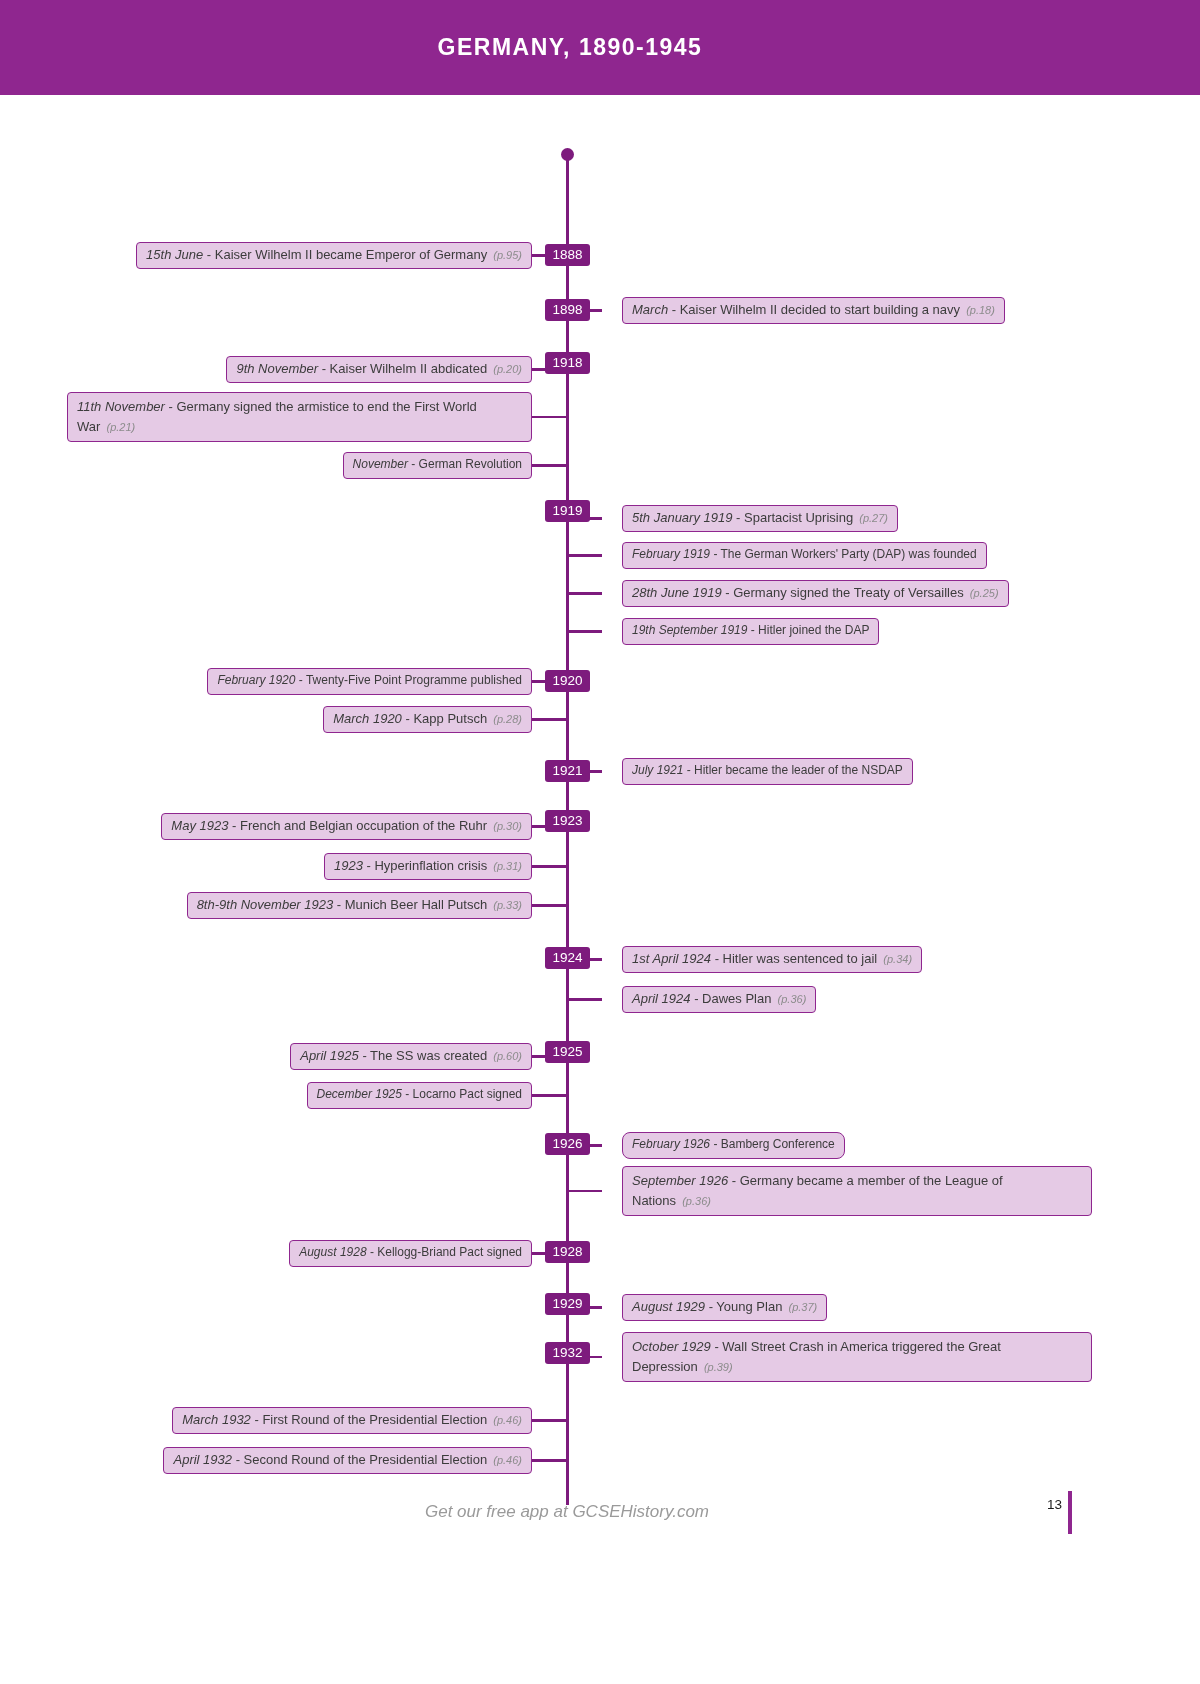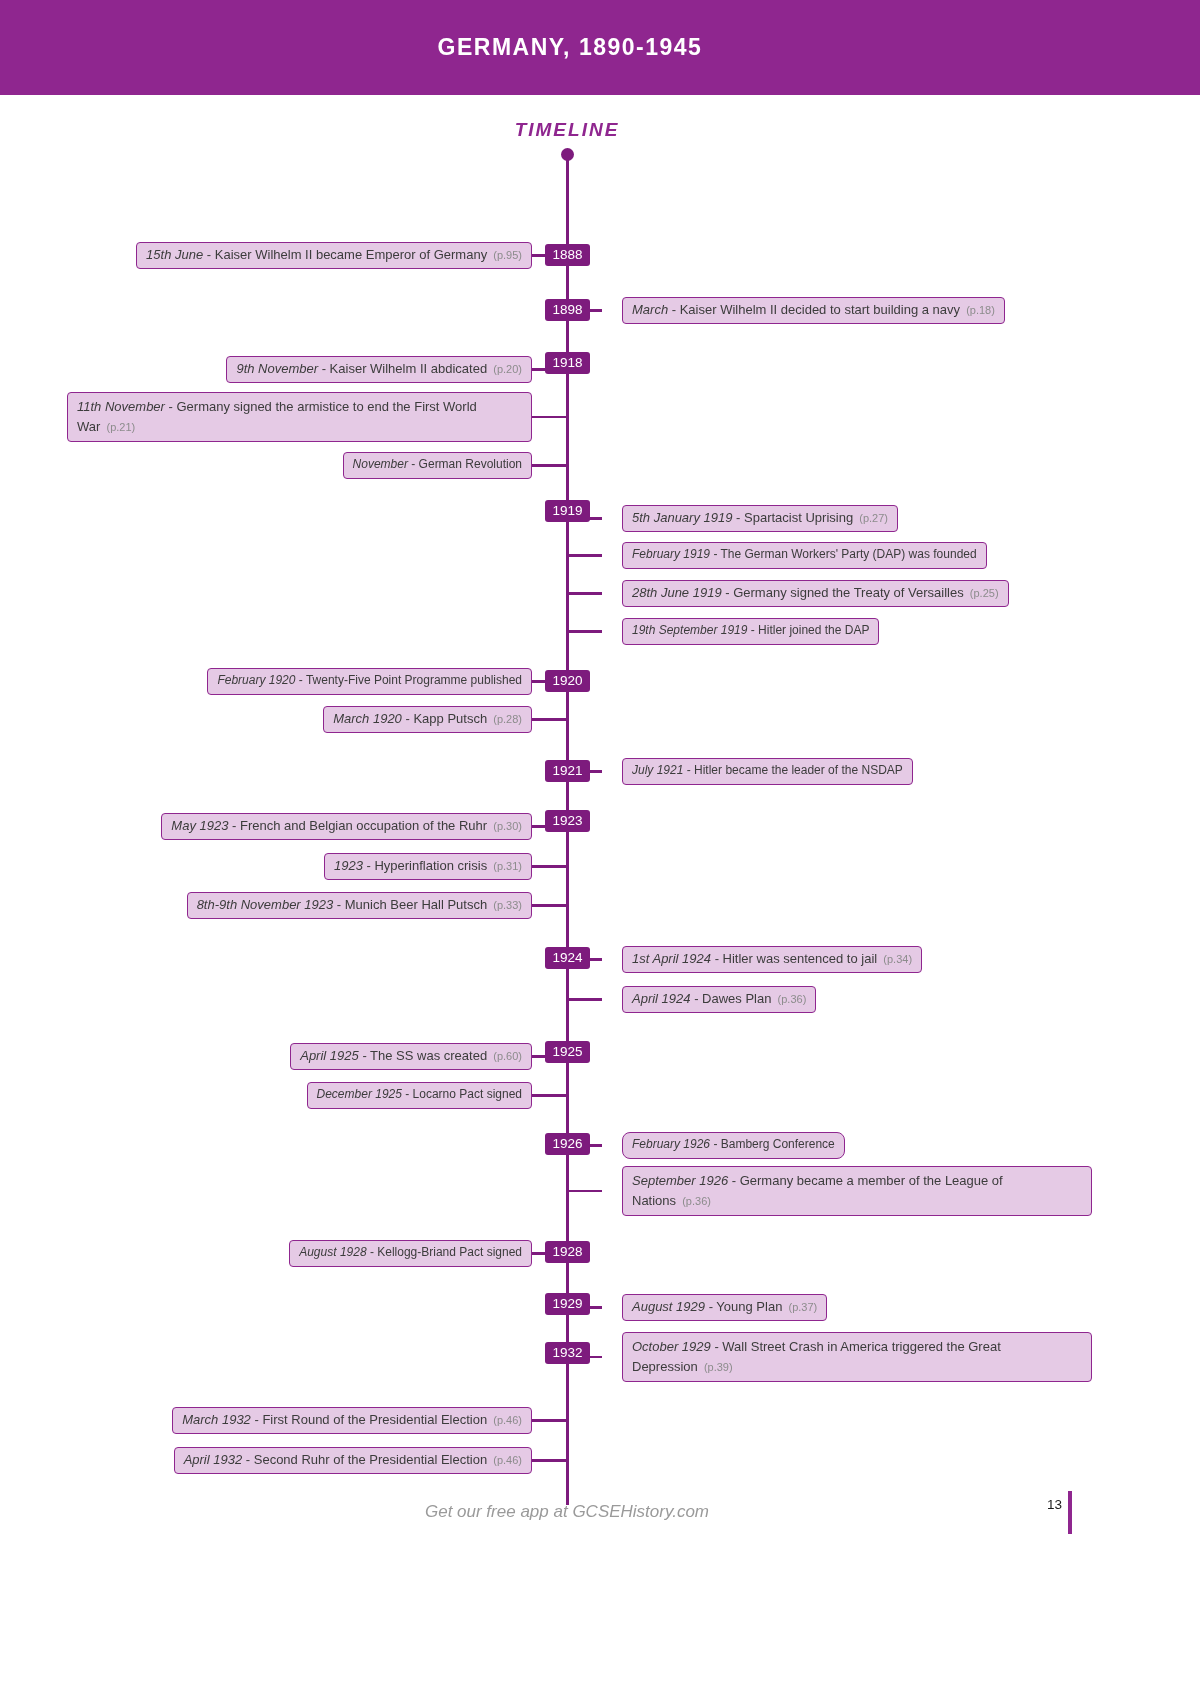--- a/index.html
+++ b/index.html
@@ -80,20 +80,21 @@
   .event-box.small { font-size: 12px; }
   .event-box.multi {
     white-space: normal;
     height: 50px;
     line-height: 20px;
     padding-top: 4px;
     text-align: left;
   }
   .event-date { font-style: italic; }
   .event-pageref {
+    font-style: italic;
     color: var(--page-ref, #8c8c8c);
     font-size: 11px;
   }
   .year-badge {
     position: absolute;
     left: 545px;
     width: 45px;
     height: 22px;
     background: var(--dark-purple, #7d1b7d);
     color: #ffffff;
@@ -132,21 +133,20 @@
   }
 </style>
 </head>
 <body>
 
 <div class="page">
   <div class="header">
     <div class="title">GERMANY, 1890-1945</div>
   </div>
 
-  <div class="timeline-title">TIMELINE</div>
 
   <div id="timeline">
     <div class="vdot"></div>
     <div class="vline"></div>
   <div class="connector" style="top: 254.25px; left: 532px; width: 37px;"></div>
       <div class="event-box left" style="top: 242px;"><span class="event-date">15th June</span><span class="event-text"> - Kaiser Wilhelm II became Emperor of Germany</span><span class="event-pageref">&nbsp;&nbsp;(p.95)</span></div>
       <div class="connector" style="top: 309.25px; left: 567px; width: 35px;"></div>
       <div class="event-box right" style="top: 297px;"><span class="event-date">March</span><span class="event-text"> - Kaiser Wilhelm II decided to start building a navy</span><span class="event-pageref">&nbsp;&nbsp;(p.18)</span></div>
       <div class="connector" style="top: 368.25px; left: 532px; width: 37px;"></div>
       <div class="event-box left" style="top: 356px;"><span class="event-date">9th November</span><span class="event-text"> - Kaiser Wilhelm II abdicated</span><span class="event-pageref">&nbsp;&nbsp;(p.20)</span></div>
@@ -188,21 +188,21 @@
       <div class="event-box right multi" style="top: 1166px; width: 470px;"><span class="event-date">September 1926</span><span class="event-text"> - Germany became a member of the League of Nations</span><span class="event-pageref">&nbsp;&nbsp;(p.36)</span></div>
       <div class="connector" style="top: 1252.25px; left: 532px; width: 37px;"></div>
       <div class="event-box left small" style="top: 1240px;"><span class="event-date">August 1928</span><span class="event-text"> - Kellogg-Briand Pact signed</span></div>
       <div class="connector" style="top: 1306.25px; left: 567px; width: 35px;"></div>
       <div class="event-box right" style="top: 1294px;"><span class="event-date">August 1929</span><span class="event-text"> - Young Plan</span><span class="event-pageref">&nbsp;&nbsp;(p.37)</span></div>
       <div class="connector" style="top: 1355.75px; left: 567px; width: 35px;"></div>
       <div class="event-box right multi" style="top: 1332px; width: 470px;"><span class="event-date">October 1929</span><span class="event-text"> - Wall Street Crash in America triggered the Great Depression</span><span class="event-pageref">&nbsp;&nbsp;(p.39)</span></div>
       <div class="connector" style="top: 1419.25px; left: 532px; width: 37px;"></div>
       <div class="event-box left" style="top: 1407px;"><span class="event-date">March 1932</span><span class="event-text"> - First Round of the Presidential Election</span><span class="event-pageref">&nbsp;&nbsp;(p.46)</span></div>
       <div class="connector" style="top: 1459.25px; left: 532px; width: 37px;"></div>
-      <div class="event-box left" style="top: 1447px;"><span class="event-date">April 1932</span><span class="event-text"> - Second Ruhr of the Presidential Election</span><span class="event-pageref">&nbsp;&nbsp;(p.46)</span></div>
+      <div class="event-box left" style="top: 1447px;"><span class="event-date">April 1932</span><span class="event-text"> - Second Round of the Presidential Election</span><span class="event-pageref">&nbsp;&nbsp;(p.46)</span></div>
       <div class="year-badge" style="top: 244px;">1888</div>
       <div class="year-badge" style="top: 299px;">1898</div>
       <div class="year-badge" style="top: 352px;">1918</div>
       <div class="year-badge" style="top: 500px;">1919</div>
       <div class="year-badge" style="top: 670px;">1920</div>
       <div class="year-badge" style="top: 760px;">1921</div>
       <div class="year-badge" style="top: 810px;">1923</div>
       <div class="year-badge" style="top: 947px;">1924</div>
       <div class="year-badge" style="top: 1041px;">1925</div>
       <div class="year-badge" style="top: 1133px;">1926</div>

